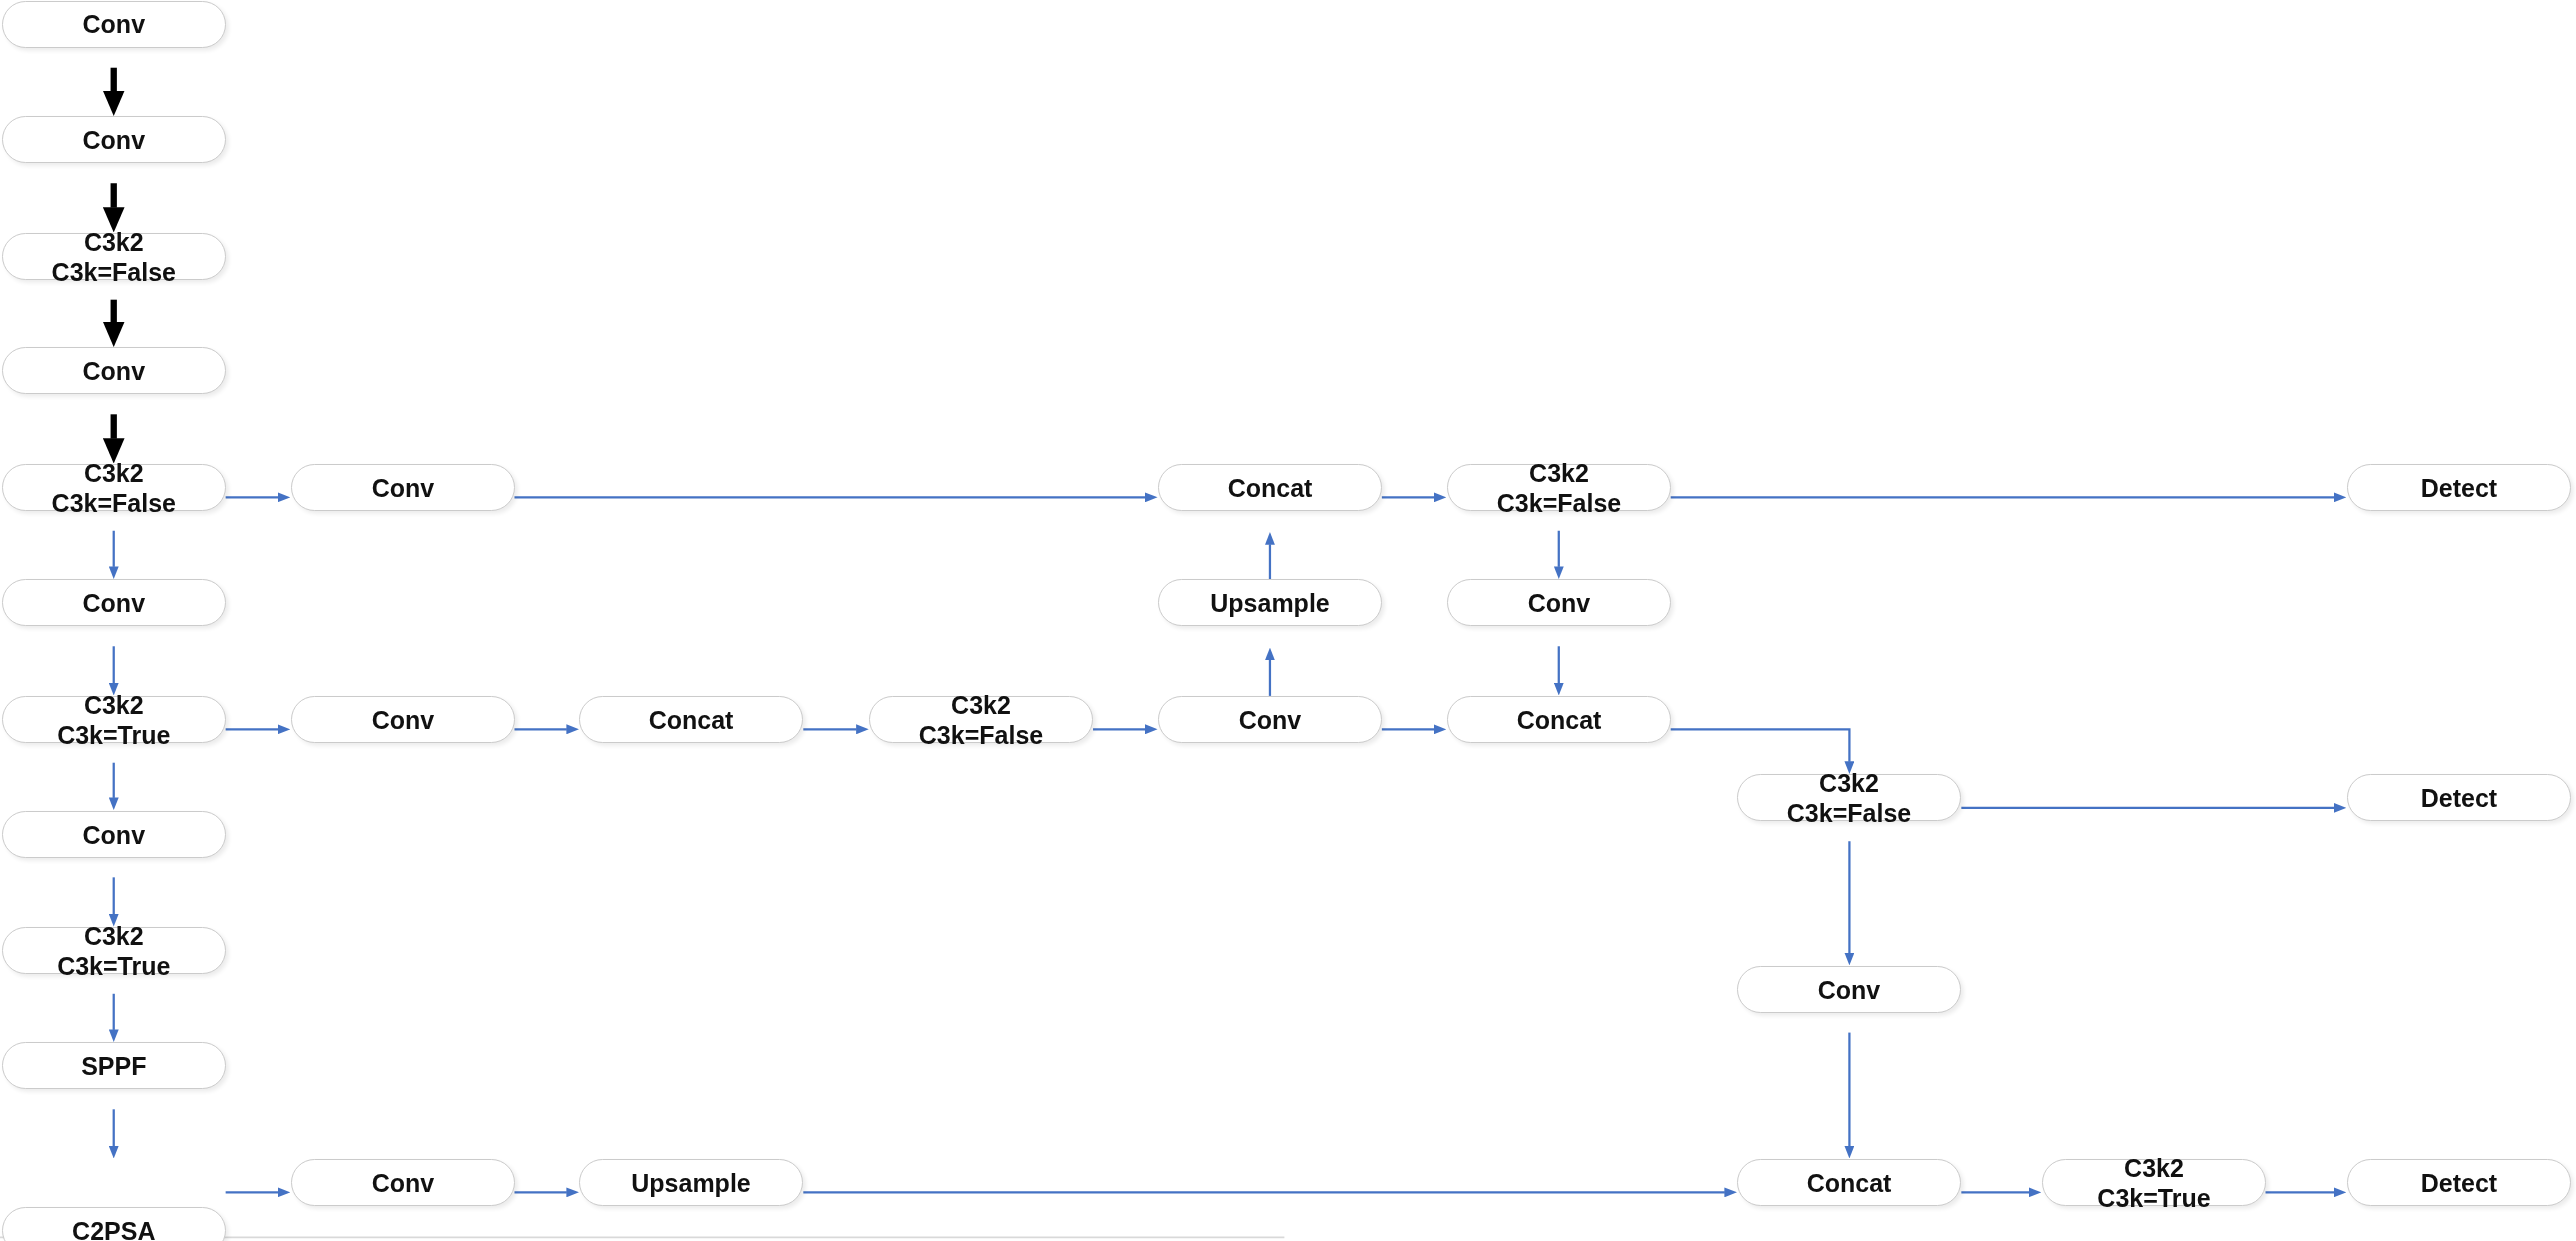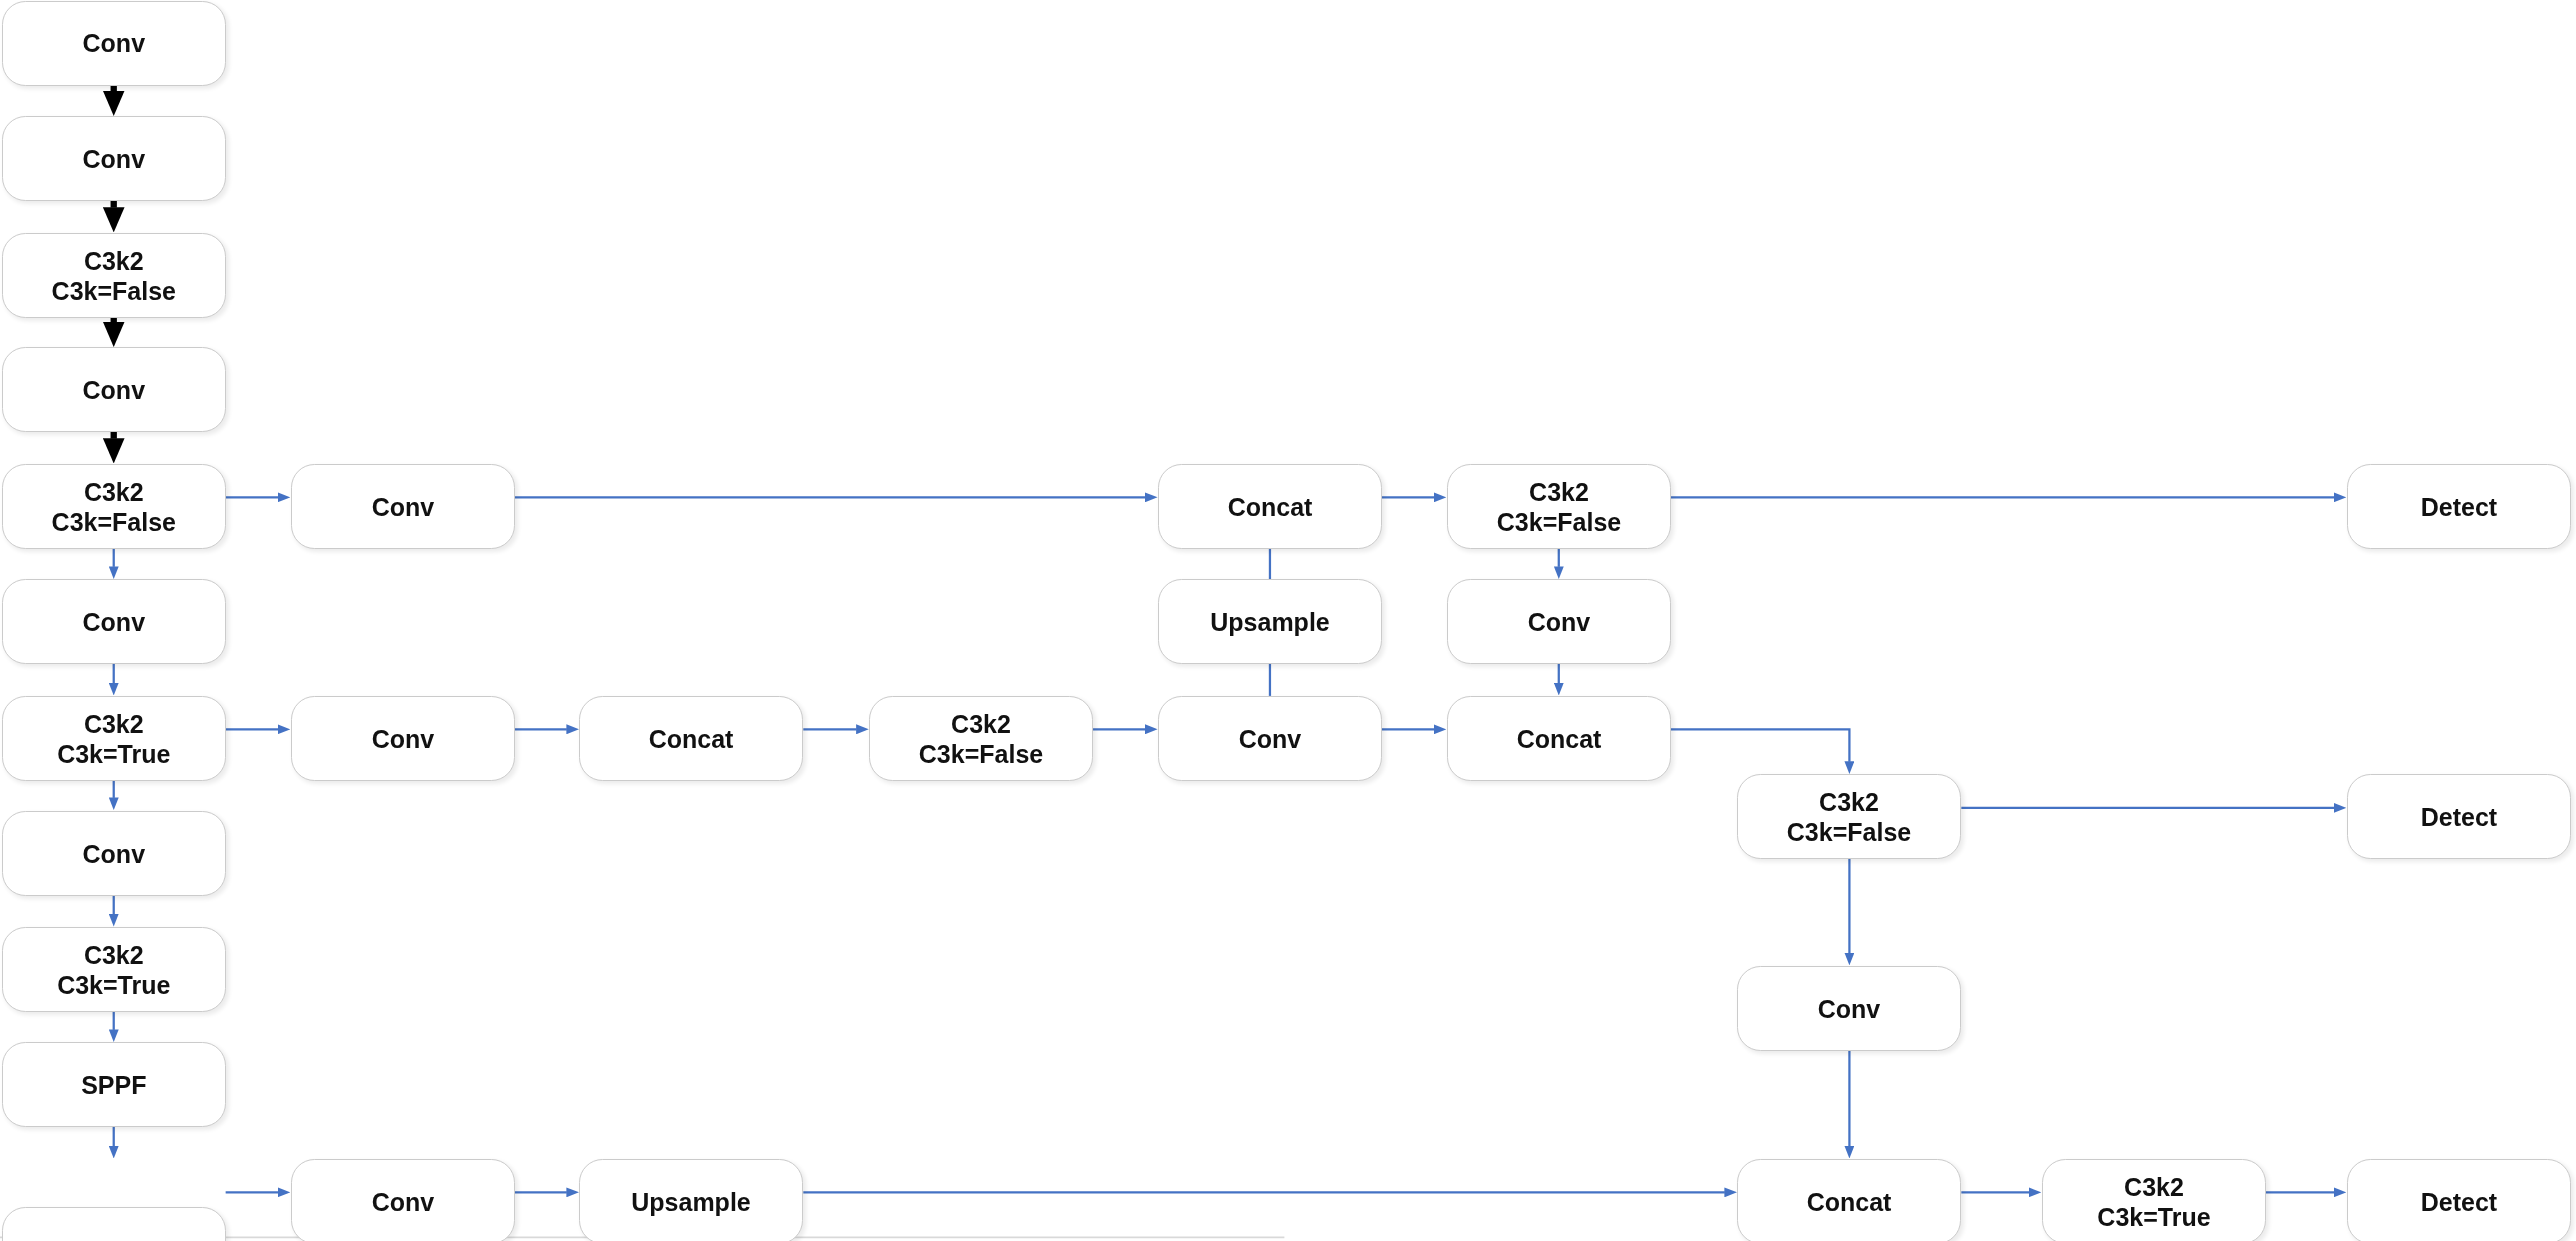--- a/index.html
+++ b/index.html
@@ -14,21 +14,21 @@
   .edge{fill:none;}
   .edge.blue{stroke:var(--edge-blue,#4472C4);stroke-width:2.5px;}
   .edge.black{stroke:var(--edge-black,#000000);stroke-width:7px;}
   #arrow-blue path{fill:var(--edge-blue,#4472C4);}
   #arrow-black path{fill:var(--edge-black,#000000);}
   .page-edge{stroke:var(--page-line,#D9D9D9);stroke-width:2px;}
   .node-layer{position:absolute;left:0;top:0;width:100%;height:100%;}
   .node{
     position:absolute;
     box-sizing:border-box;
-    width:224px;height:85px;
+    width:224px;height:47px;
     background:var(--node-fill,#ffffff);
     border:1.8px solid var(--node-border,#CBCBCB);
     border-radius:23.5px;
     display:flex;flex-direction:column;
     align-items:center;justify-content:center;
     font-weight:bold;font-size:25px;line-height:30px;
     color:var(--text-color,#111111);
     box-shadow:2.7px 2.7px 4.5px rgba(0,0,0,0.08);
     white-space:nowrap;
   }

